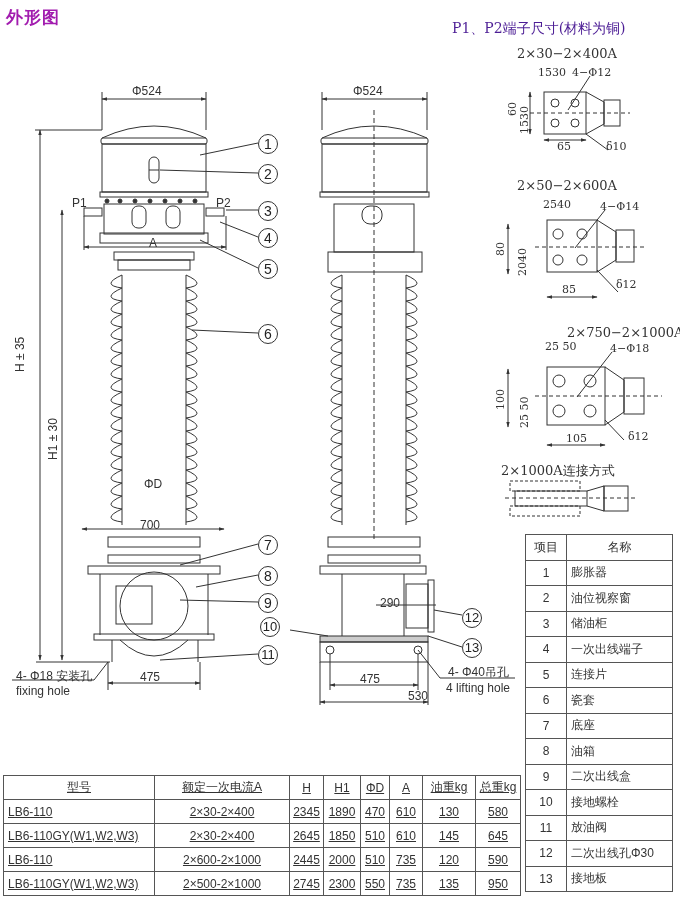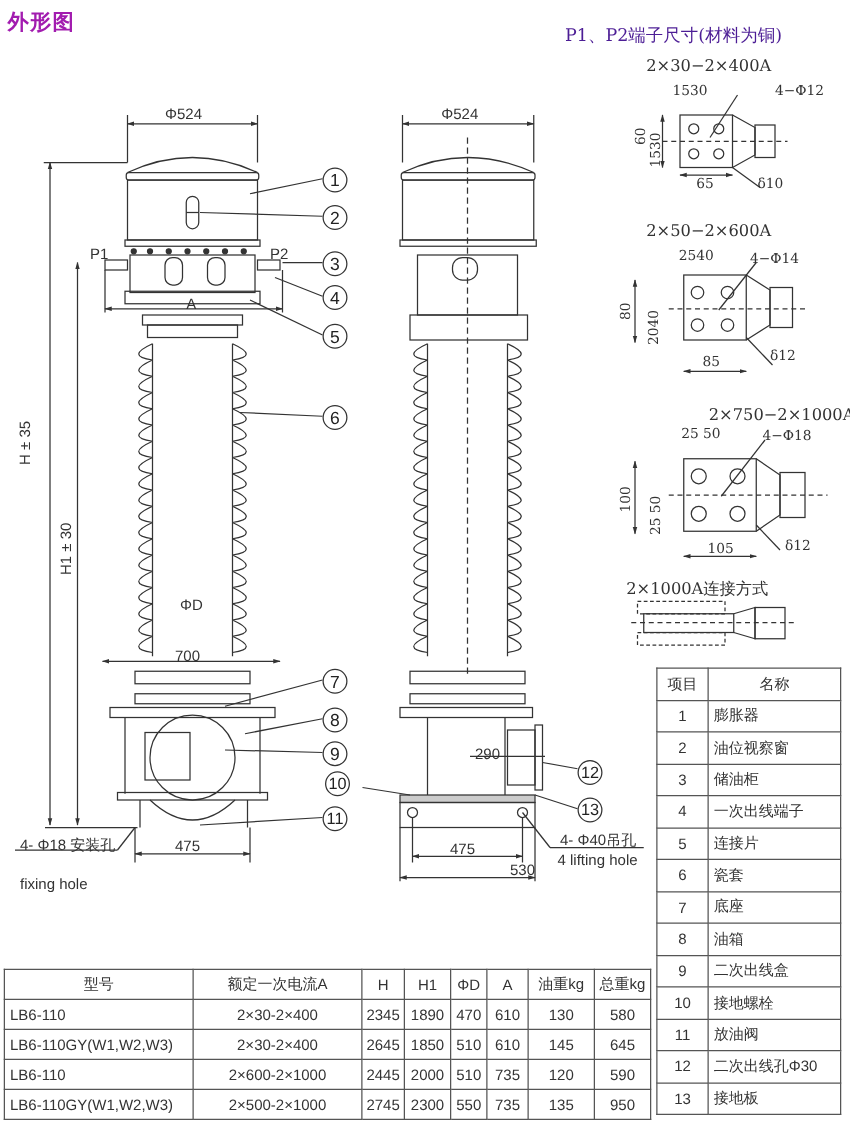--- a/index.html
+++ b/index.html
@@ -7,21 +7,21 @@
   .abs{position:absolute;}
   .title{left:6px;top:6px;font-size:17px;font-weight:bold;color:#a21caf;letter-spacing:1px;}
   .serif{font-family:"DejaVu Serif","Liberation Serif",serif;}
   .terminal-title{left:452px;top:20px;font-size:14px;color:#4c1d95;}
   .sub{font-size:13px;color:#333;}
   .dim{font-size:11px;color:#333;}
   .lbl{font-family:"Liberation Sans","DejaVu Sans",sans-serif;font-size:12px;color:#333;}
   svg{position:absolute;left:0;top:0;}
   table{border-collapse:collapse;position:absolute;font-family:"Liberation Sans","DejaVu Sans",sans-serif;font-size:12px;color:#333;border-radius:11px;}
   td,th{border:1px solid #555;font-weight:normal;padding:0;}
-  .spec td,.spec th{height:23px;}
+  .spec td,.spec th{height:23px;text-decoration:underline;}
   .parts td,.parts th{height:24.5px;}
   .c{text-align:center;}
   .l{text-align:left;padding-left:4px;}
   .bubble{position:absolute;width:18px;height:18px;border:1.3px solid #333;border-radius:50%;font-family:"Liberation Sans",sans-serif;font-size:14px;text-align:center;line-height:18px;background:#fff;color:#222;}
 </style>
 </head>
 <body>
 
 <div class="abs title">外形图</div>
 
@@ -210,21 +210,21 @@
 <div class="abs lbl" style="left:132px;top:84px;">Φ524</div>
 <div class="abs lbl" style="left:72px;top:196px;">P1</div>
 <div class="abs lbl" style="left:216px;top:196px;">P2</div>
 <div class="abs lbl" style="left:149px;top:236px;">A</div>
 <div class="abs lbl" style="left:144px;top:477px;">ΦD</div>
 <div class="abs lbl" style="left:13px;top:372px;transform:rotate(-90deg);transform-origin:left top;white-space:nowrap;">H ± 35</div>
 <div class="abs lbl" style="left:46px;top:460px;transform:rotate(-90deg);transform-origin:left top;white-space:nowrap;">H1 ± 30</div>
 <div class="abs lbl" style="left:140px;top:518px;">700</div>
 <div class="abs lbl" style="left:140px;top:670px;">475</div>
 <div class="abs lbl" style="left:16px;top:668px;">4- Φ18 安装孔</div>
-<div class="abs lbl" style="left:16px;top:684px;margin-top:16px;">fixing hole</div>
+<div class="abs lbl" style="left:16px;top:684px;">fixing hole</div>
 
 <div class="abs lbl" style="left:353px;top:84px;">Φ524</div>
 <div class="abs lbl" style="left:380px;top:596px;">290</div>
 <div class="abs lbl" style="left:360px;top:672px;">475</div>
 <div class="abs lbl" style="left:360px;top:689px;margin-left:48px;">530</div>
 <div class="abs lbl" style="left:448px;top:664px;">4- Φ40吊孔</div>
 <div class="abs lbl" style="left:446px;top:681px;">4 lifting hole</div>
 
 <div class="bubble" style="left:258px;top:134px;">1</div>
 <div class="bubble" style="left:258px;top:164px;">2</div>
@@ -237,21 +237,21 @@
 <div class="bubble" style="left:258px;top:593px;">9</div>
 <div class="bubble" style="left:260px;top:617px;font-size:13px;">10</div>
 <div class="bubble" style="left:258px;top:645px;font-size:13px;">11</div>
 <div class="bubble" style="left:462px;top:608px;font-size:13px;">12</div>
 <div class="bubble" style="left:462px;top:638px;font-size:13px;">13</div>
 
 <div class="abs serif terminal-title">P1、P2端子尺寸(材料为铜)</div>
 
 <div class="abs serif sub" style="left:517px;top:46px;">2×30−2×400A</div>
 <div class="abs serif dim" style="left:538px;top:66px;">1530</div>
-<div class="abs serif dim" style="left:572px;top:66px;margin-left:48px;">4−Φ12</div>
+<div class="abs serif dim" style="left:572px;top:66px;">4−Φ12</div>
 <div class="abs serif dim" style="left:506px;top:116px;transform:rotate(-90deg);transform-origin:left top;">60</div>
 <div class="abs serif dim" style="left:518px;top:134px;transform:rotate(-90deg);transform-origin:left top;">1530</div>
 <div class="abs serif dim" style="left:557px;top:140px;">65</div>
 <div class="abs serif dim" style="left:606px;top:140px;text-align:center;">δ10</div>
 
 <div class="abs serif sub" style="left:517px;top:178px;">2×50−2×600A</div>
 <div class="abs serif dim" style="left:543px;top:198px;">2540</div>
 <div class="abs serif dim" style="left:600px;top:200px;">4−Φ14</div>
 <div class="abs serif dim" style="left:494px;top:256px;transform:rotate(-90deg);transform-origin:left top;">80</div>
 <div class="abs serif dim" style="left:516px;top:276px;transform:rotate(-90deg);transform-origin:left top;">2040</div>

